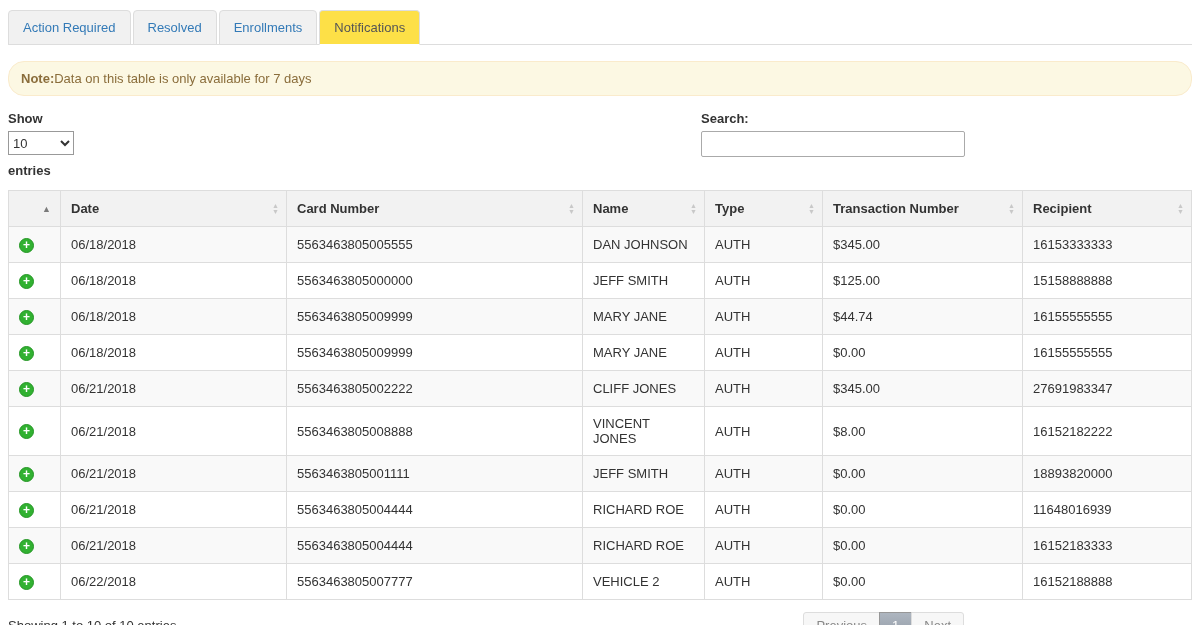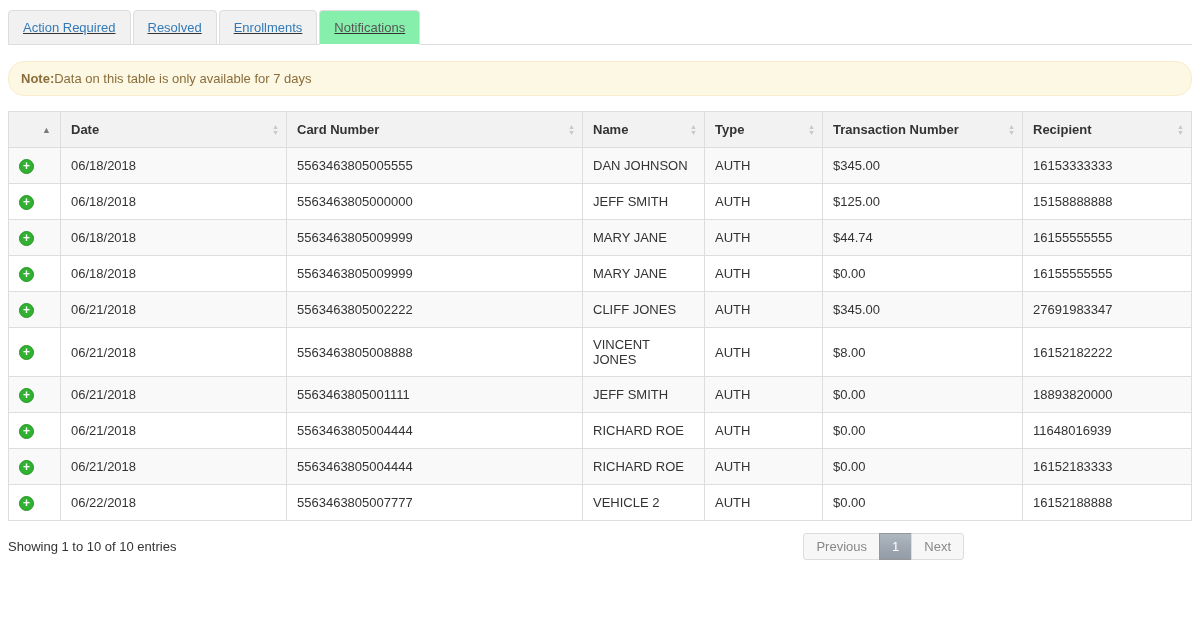--- a/index.html
+++ b/index.html
@@ -14,35 +14,34 @@
   }
   .page { padding: 8px 8px 0 8px; }
 
   
   .tabs {
     display: flex;
     list-style: none;
     margin: 2px 0 16px 0;
     padding: 0;
     border-bottom: 1px solid #ddd;
-    text-decoration: underline;
   }
   .tab {
     margin-right: 2px;
     margin-bottom: -1px;
     padding: 9px 14px;
     border: 1px solid #ddd;
     border-radius: 4px 4px 0 0;
     background: #f1f1f1;
     color: #337ab7;
     cursor: pointer;
     white-space: nowrap;
   }
   .tab.active {
-    background: #86efac;
+    background: #fde047;
     color: #555;
     border-bottom-color: #fff;
     cursor: default;
   }
 
   
   .note {
     background: #fcf8e3;
     border: 1px solid #faebcc;
     color: #8a6d3b;
@@ -192,20 +191,33 @@
     <li class="tab">Action Required</li>
     <li class="tab">Resolved</li>
     <li class="tab">Enrollments</li>
     <li class="tab active">Notifications</li>
   </ul>
 
   <div class="note">
     <b>Note:</b><span>Data on this table is only available for 7 days</span>
   </div>
 
+  <div class="controls">
+    <div class="show-block">
+      <label>Show</label>
+      <select>
+        <option>10</option>
+      </select>
+      <div class="entries-label">entries</div>
+    </div>
+    <div class="search-block">
+      <label>Search:</label>
+      <input type="text" value="" style="">
+    </div>
+  </div>
 
   <table>
     <colgroup>
       <col class="c-expand">
         <col class="c-date">
         <col class="c-card">
         <col class="c-name">
         <col class="c-type">
         <col class="c-amount">
         <col class="c-recipient">

